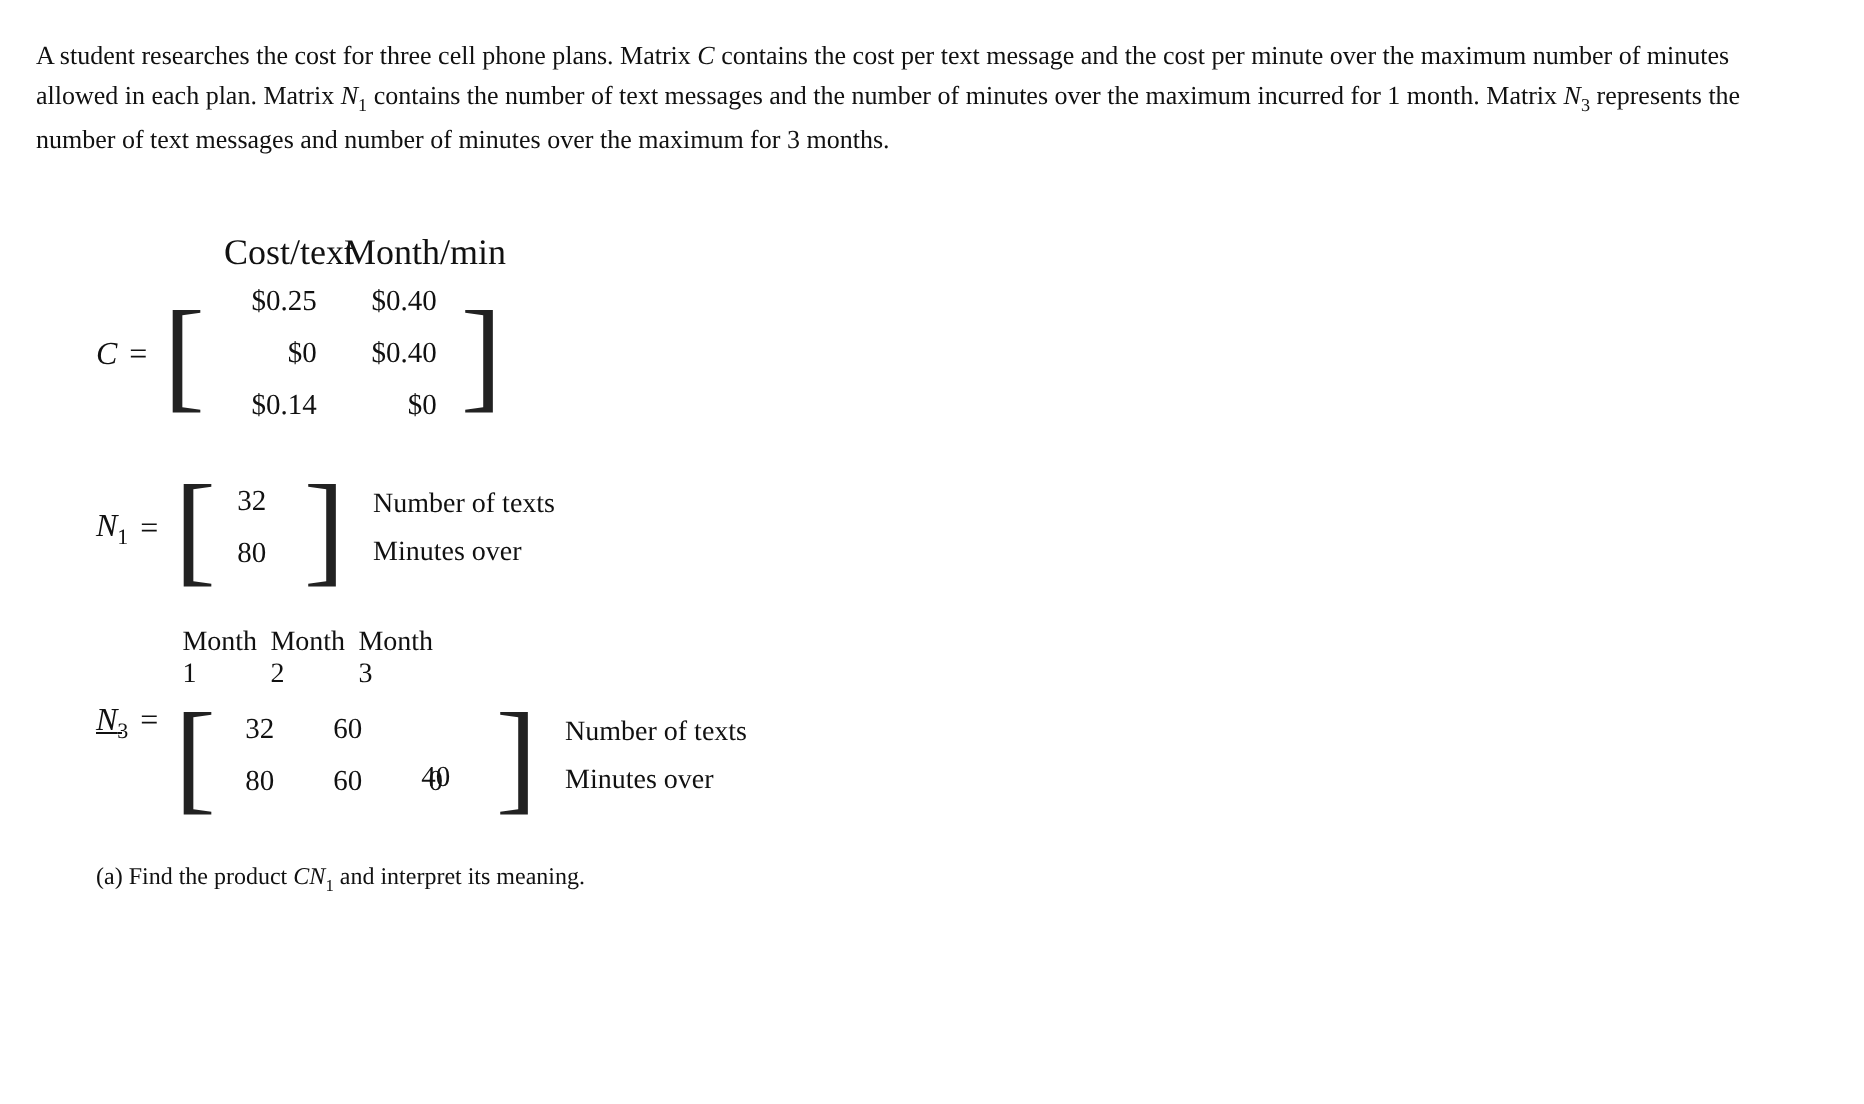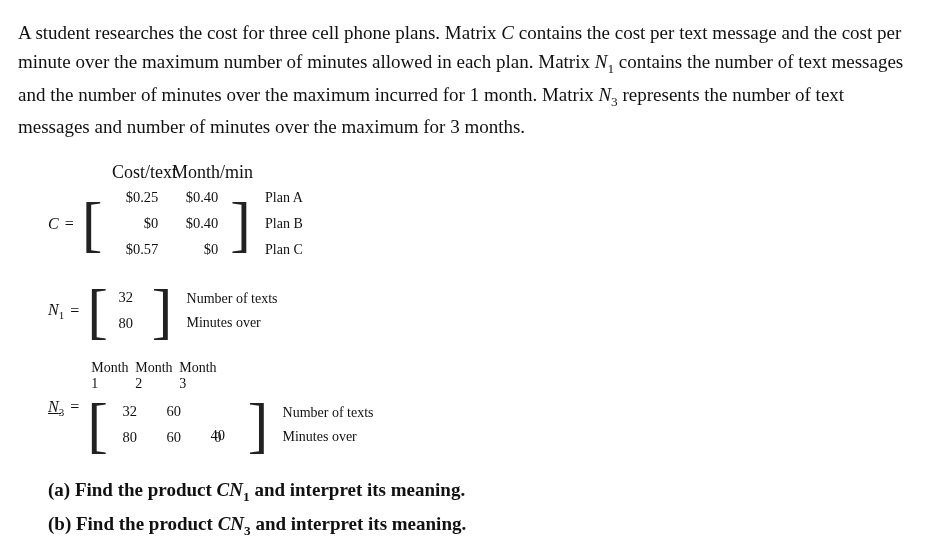--- a/index.html
+++ b/index.html
@@ -6,23 +6,23 @@
     body {
       background: #fff;
       font-family: 'Times New Roman', Times, serif;
       font-size: 15px;
       color: #111;
       width: 932px;
       min-height: 552px;
       padding: 18px 28px 18px 18px;
     }
     .intro-text {
-      font-size: 19px;
+      font-size: 13px;
       line-height: 1.55;
-      margin-bottom: 20px;
+      margin-bottom: 36px;
       max-width: 900px;
     }
     .math-italic { font-style: italic; }
     .content-area {
       padding-left: 30px;
     }
     
     .matrix-c-row {
       display: flex;
       align-items: center;
@@ -111,23 +111,22 @@
       margin-left: 14px;
       font-size: 14px;
     }
     .month-cell {
       width: 44px;
       font-size: 14px;
     }
     
     .questions {
       margin-top: 10px;
-      font-size: 19px;
+      font-size: 12px;
       line-height: 1.7;
-      font-weight: bold;
     }
     .question-line {
       display: flex;
       align-items: baseline;
       gap: 4px;
     }
     sub {
       font-size: 0.7em;
       vertical-align: sub;
     }
@@ -176,29 +175,24 @@
       <div style="display:flex; align-items:center;">
         <span class="label-c" style="margin-right:6px;"><span class="math-italic">C</span></span>
         <span class="equals">=</span>
         <div class="matrix-wrapper">
           <span class="bracket-left">[</span>
           <div class="matrix-grid matrix-c-grid">
             <span class="cell">$0.25</span>
             <span class="cell">$0.40</span>
             <span class="cell">$0</span>
             <span class="cell">$0.40</span>
-            <span class="cell">$0.57</span>
+            <span class="cell">$0.14</span>
             <span class="cell">$0</span>
           </div>
           <span class="bracket-right">]</span>
-        </div>
-        <div class="plan-labels">
-          <span class="plan-label">Plan A</span>
-          <span class="plan-label">Plan B</span>
-          <span class="plan-label">Plan C</span>
         </div>
       </div>
     </div>
   </div>
 
   <div class="n1-section">
     <span class="n-label-main">
       <span class="math-italic">N</span><span class="n-sub">1</span>
     </span>
     <span class="equals">=</span>
@@ -253,20 +247,15 @@
       </div>
     </div>
   </div>
 
   <div class="questions">
     <div class="question-line">
       <span>
         (a) Find the product <span class="math-italic">C</span><span class="math-italic">N</span><sub>1</sub> and interpret its meaning.
       </span>
     </div>
-    <div class="question-line">
-      <span>
-        (b) Find the product <span class="math-italic">C</span><span class="math-italic">N</span><sub>3</sub> and interpret its meaning.
-      </span>
-    </div>
   </div>
 
 </div>
 
 </body></html>

